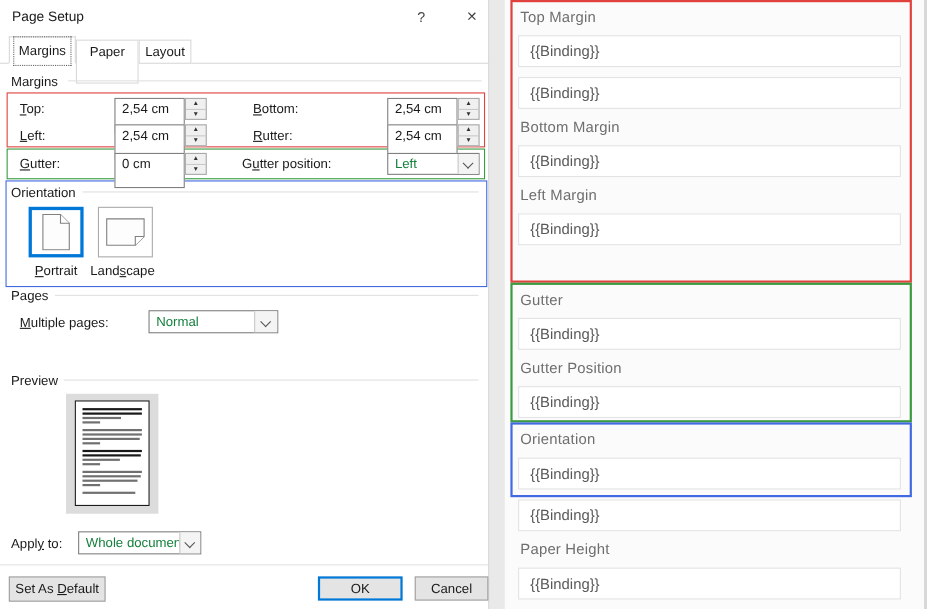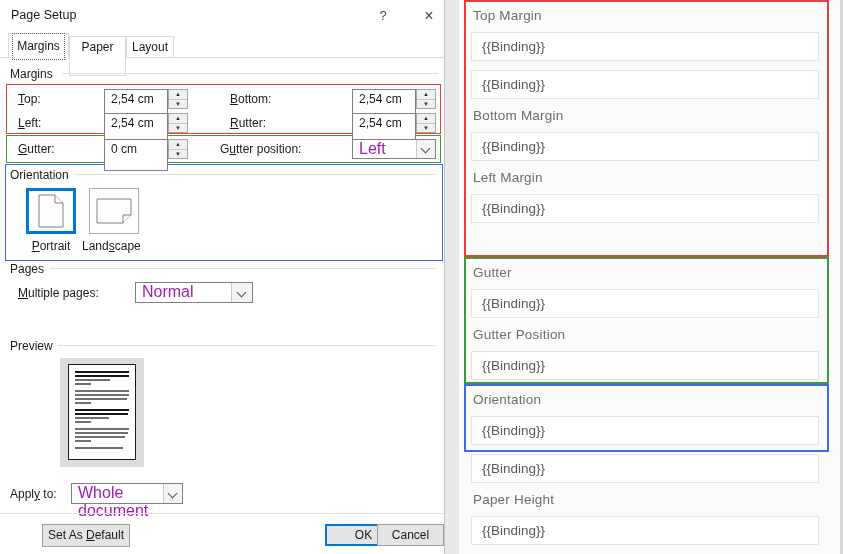--- a/index.html
+++ b/index.html
@@ -25,37 +25,37 @@
   .annot{position:absolute;box-sizing:border-box;background:transparent;}
   .annot.red{border:1px solid #e0413d;}
   .annot.green{border:1px solid #3a9a40;}
   .annot.blue{border:1px solid #4169e1;}
 
   .lbl{position:absolute;font-size:12px;color:#1a1a1a;white-space:nowrap;}
   .txt{position:absolute;box-sizing:border-box;height:32px;line-height:18px;border:1px solid #808080;background:#fff;font-size:12px;color:#1a1a1a;padding-left:6px;}
   .spin{position:absolute;box-sizing:border-box;width:20px;height:20px;border:1px solid #a8a8a8;background:#f0f0f0;}
   .spin div{height:9px;text-align:center;font-size:6px;line-height:9px;color:#333;}
   .spin .dn{border-top:1px solid #c9c9c9;}
-  .combo{position:absolute;box-sizing:border-box;height:20px;border:1px solid #808080;background:#fff;font-size:16px;color:#a21caf;}
+  .combo{position:absolute;box-sizing:border-box;height:20px;border:1px solid #808080;background:#fff;font-size:12px;color:#15803d;}
   .combo .val{position:absolute;left:6px;top:0;line-height:18px;}
   .combo .cbtn{position:absolute;right:0;top:0;bottom:0;width:18px;background:#f4f4f4;border-left:1px solid #c9c9c9;}
   .chev{position:absolute;left:5px;top:5px;width:6px;height:6px;border-right:1px solid #555;border-bottom:1px solid #555;transform:rotate(45deg);}
 
   .orient-tile{position:absolute;box-sizing:border-box;width:50px;height:46px;background:#fff;border:1px solid #ababab;display:flex;align-items:center;justify-content:center;}
   .orient-tile.sel{border:3px solid #0078d7;}
 
   .pv-box{position:absolute;left:60px;top:358px;width:84px;height:109px;background:#dcdcdc;}
   .pv-page{position:absolute;left:8px;top:6px;width:68px;height:96px;background:#fff;border:1px solid #1a1a1a;box-sizing:border-box;padding:6px 0 0 6px;}
   .pv-line{height:2px;background:#707070;margin-bottom:2px;}
   .pv-line.dark{background:#181818;}
   .pv-gap{height:3px;}
 
   .dlg-divider{position:absolute;left:0;top:513px;width:444px;border-top:1px solid #e3e3e3;}
   .btn{position:absolute;box-sizing:border-box;background:#e4e4e4;border:1px solid #9f9f9f;font-size:12px;color:#1a1a1a;text-align:center;}
-  .btn.default{border:2px solid #0078d7;margin-left:36px;}
+  .btn.default{border:2px solid #0078d7;}
 
   
   .rpanel{position:absolute;left:459px;top:0;width:384px;height:554px;background:#fbfbfb;}
   .rp-edge{position:absolute;left:840px;top:0;width:3px;height:554px;background:#d8d8d8;}
   .sec{position:absolute;left:464px;width:365px;box-sizing:border-box;padding:2px 8px 0 5px;}
   .sec.red{border:2px solid #e0413d;}
   .sec.green{border:2px solid #3a9a40;}
   .sec.blue{border:2px solid #4169e1;}
   .sec.plain{border:none;padding-left:7px;padding-right:10px;}
   .rp-label{margin:4px 0 9px 2px;font-size:13.5px;color:#6e6e6e;letter-spacing:0.2px;}
@@ -194,21 +194,21 @@
   <span class="lbl" style="left:10px;top:487px;"><span>Appl</span><span style="text-decoration: underline;">y</span><span> to:</span></span>
   <div class="combo" style="left:71px;top:483px;width:112px;height:21px;">
     <span class="val">Whole document</span>
     <span class="cbtn">
         <span class="chev" style="top:6px;"></span>
       </span>
   </div>
 
   <div class="dlg-divider"></div>
 
-  <div class="btn" style="left:8px;top:524px;width:88px;height:23px;line-height:21px;margin-left:34px;"><span>Set As </span><span style="text-decoration: underline;">D</span><span>efault</span></div>
+  <div class="btn" style="left:8px;top:524px;width:88px;height:23px;line-height:21px;"><span>Set As </span><span style="text-decoration: underline;">D</span><span>efault</span></div>
   <div class="btn default" style="left:289px;top:524px;width:77px;height:22px;line-height:18px;">OK</div>
   <div class="btn" style="left:377px;top:524px;width:67px;height:22px;line-height:20px;">Cancel</div>
 </div>
 
 <div class="win-gap"></div>
 
 <div class="rpanel"></div>
 
 <div class="sec red" style="top:0;height:257px;">
   <div class="rp-label">Top Margin</div>

